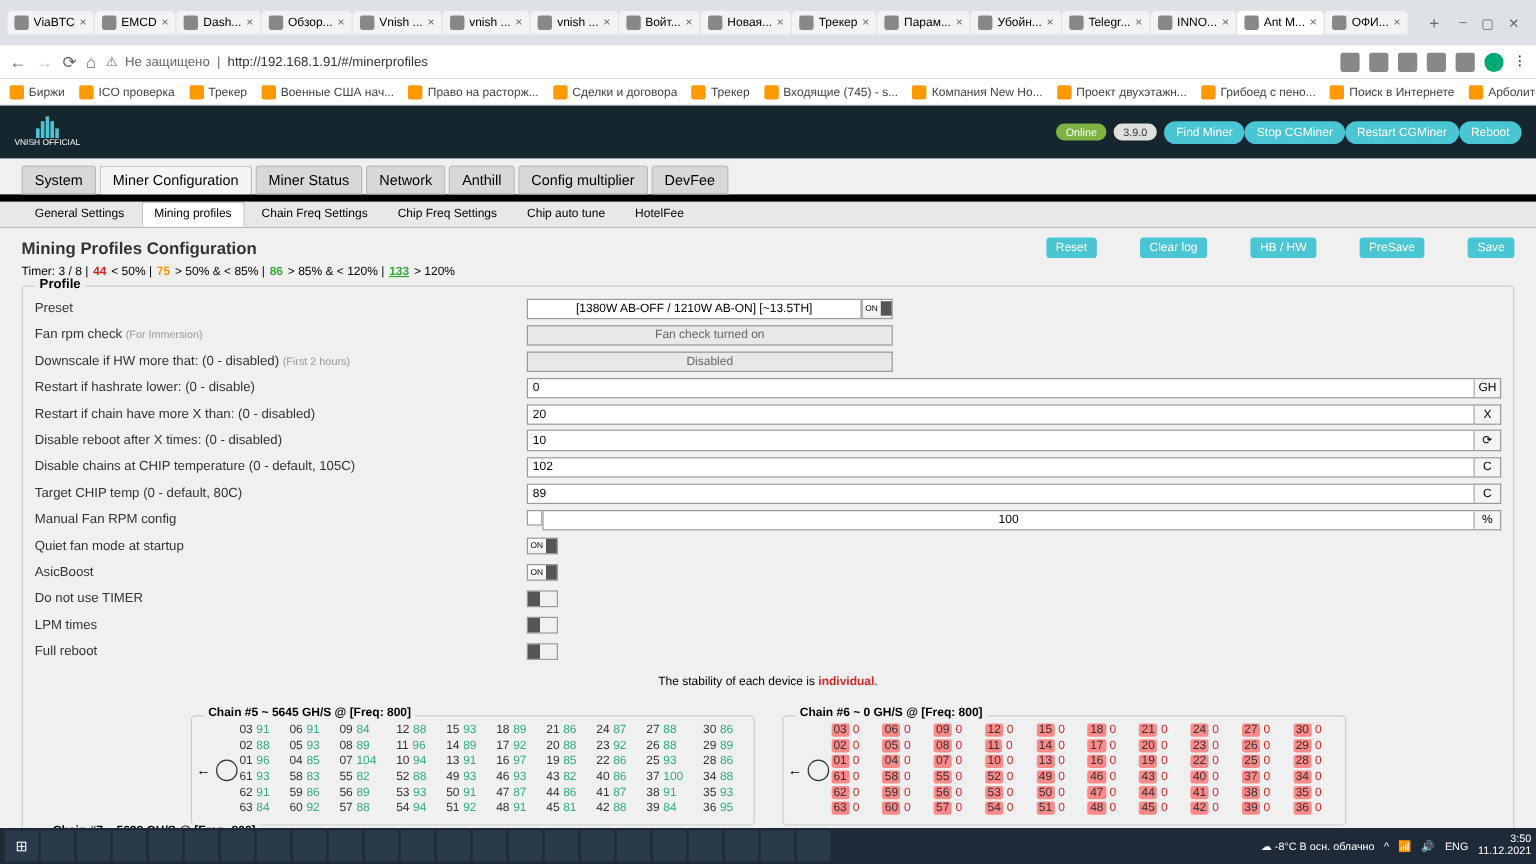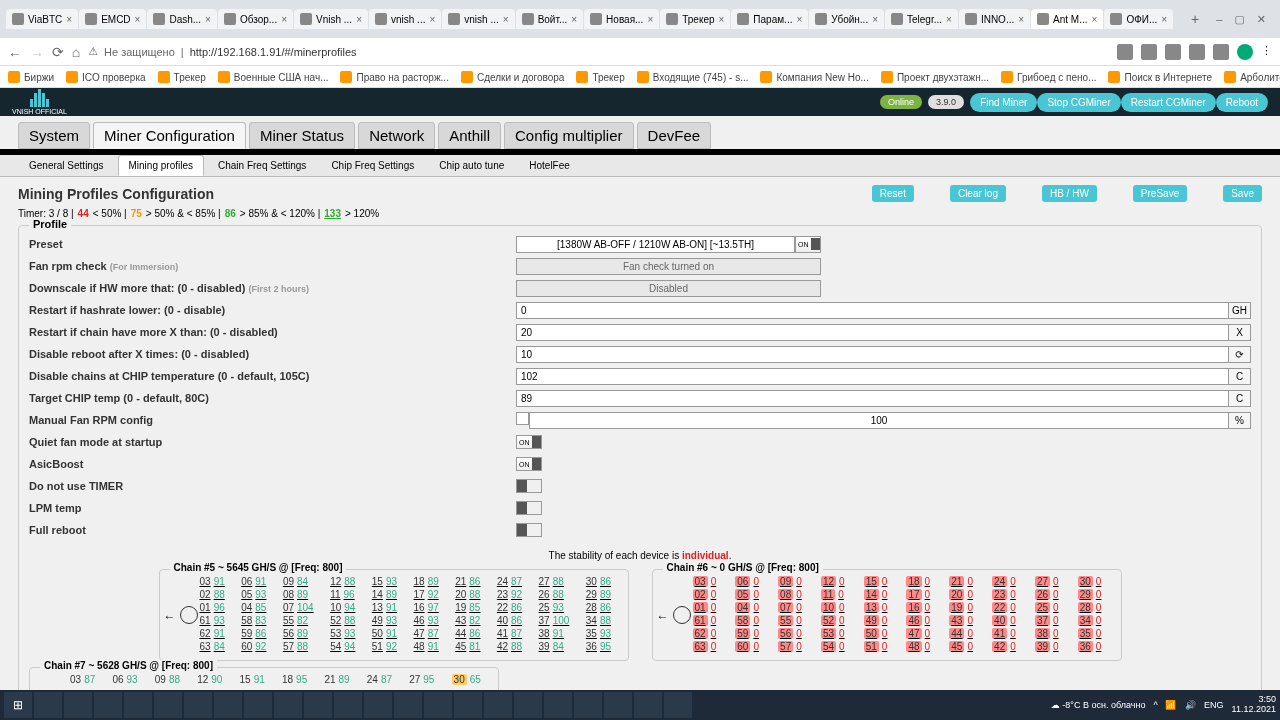--- a/index.html
+++ b/index.html
@@ -20,33 +20,33 @@
 .url-bar { flex: 1; display: flex; align-items: center; gap: 6px; font-size: 11px; color: #666; }
 .url-text { color: #333; }
 .ext-icons { display: flex; gap: 8px; }
 .ext-icon { width: 16px; height: 16px; background: #888; border-radius: 2px; }
 
 .bookmarks { background: #fff; height: 22px; display: flex; align-items: center; padding: 0 8px; gap: 12px; font-size: 10px; border-bottom: 1px solid #ddd; overflow: hidden; }
 .bookmark { display: flex; align-items: flex-end; gap: 4px; color: #444; white-space: nowrap; }
 .bm-icon { width: 12px; height: 12px; background: #f90; border-radius: 2px; flex-shrink: 0; }
 
 
-.app-header { background: #16262e; height: 28px; display: flex; align-items: center; padding: 0 12px; }
+.app-header { background: #16262e; height: 44px; display: flex; align-items: center; padding: 0 12px; }
 .logo { display: flex; flex-direction: column; align-items: center; }
 .logo-bars { display: flex; gap: 1px; align-items: flex-end; }
 .logo-bar { width: 3px; background: #4ac5d4; }
 .logo-text { color: #fff; font-size: 7px; margin-top: 1px; }
 .header-right { margin-left: auto; display: flex; align-items: center; gap: 6px; }
 .badge-online { background: #7cb342; color: #fff; padding: 2px 8px; border-radius: 8px; font-size: 9px; }
 .badge-ver { background: #e0e0e0; color: #333; padding: 2px 8px; border-radius: 8px; font-size: 9px; }
 .hdr-btn { background: #4ac5d4; color: #fff; padding: 4px 10px; border-radius: 10px; font-size: 10px; border: none; }
 
 
 .main-tabs { display: flex; gap: 3px; padding: 6px 18px 0; }
-.main-tab { background: #d8d8d8; border: 1px solid #bbb; padding: 4px 10px; font-size: 15px; border-radius: 3px 3px 0 0; }
+.main-tab { background: #d8d8d8; border: 1px solid #bbb; padding: 4px 10px; font-size: 12px; border-radius: 3px 3px 0 0; }
 .main-tab.active { background: #f5f5f5; border-bottom-color: #f5f5f5; }
 .sub-tabs { display: flex; gap: 3px; padding: 0 18px; background: #e8e8e8; border-top: 6px solid #000000; border-bottom: 1px solid #bbb; }
 .sub-tab { padding: 4px 10px; font-size: 10px; border: 1px solid transparent; }
 .sub-tab.active { background: #fff; border: 1px solid #bbb; border-bottom-color: #fff; border-radius: 3px 3px 0 0; }
 
 
 .content { padding: 8px 18px; }
 .page-title { font-size: 14px; font-weight: bold; color: #333; }
 .title-row { display: flex; align-items: center; }
 .title-buttons { margin-left: auto; display: flex; gap: 4px; }
@@ -55,41 +55,41 @@
 .timer-row { font-size: 10px; margin-top: 6px; display: flex; gap: 4px; align-items: center; }
 .timer-row .red { color: #d22; font-weight: bold; }
 .timer-row .orange { color: #e90; font-weight: bold; }
 .timer-row .green { color: #3a3; font-weight: bold; }
 .timer-row u { text-decoration: underline; }
 
 .profile-box { border: 1px solid #ccc; border-radius: 4px; margin-top: 6px; padding: 6px 10px 10px; position: relative; }
 .box-legend { position: absolute; top: -8px; left: 10px; background: #f0f0f0; padding: 0 4px; font-size: 11px; font-weight: bold; }
 
 .form-row { display: flex; align-items: center; height: 20px; margin-top: 2px; }
-.form-label { width: 487px; font-size: 11px; color: #333; font-weight: bold; }
+.form-label { width: 410px; font-size: 11px; color: #333; }
 .form-label .hint { color: #999; font-size: 9px; }
 .form-control { flex: 0 0 305px; display: flex; }
 .dropdown { flex: 1; border: 1px solid #999; background: #fff; text-align: center; font-size: 10px; padding: 2px; }
 .toggle { width: 26px; border: 1px solid #999; display: flex; align-items: center; font-size: 7px; }
 .toggle-on { background: linear-gradient(#fff,#eee); }
 .toggle-on::before { content:"ON"; padding: 0 2px; }
 .toggle-knob { width: 10px; height: 12px; background: #555; }
 .disabled-bar { flex: 1; border: 1px solid #999; background: #e8e8e8; text-align: center; font-size: 10px; padding: 2px; color: #666; }
 .input-unit { display: flex; flex: 1; }
 .input-unit input { flex: 1; border: 1px solid #999; padding: 2px 4px; font-size: 10px; }
 .unit { width: 22px; border: 1px solid #999; border-left: none; text-align: center; font-size: 10px; padding: 2px; background: #f5f5f5; }
 .checkbox { width: 13px; height: 13px; border: 1px solid #999; background: #fff; }
 .checkbox.with-input { margin-right: 0; }
 .toggle-small { width: 26px; height: 14px; border: 1px solid #999; display: flex; align-items: center; font-size: 7px; }
 
 .stability { text-align: center; font-size: 10px; margin-top: 10px; }
 .stability b { color: #d22; }
 
 
-.chains { display: flex; gap: 23px; margin-top: 8px; justify-content: center; text-decoration: underline; }
+.chains { display: flex; gap: 23px; margin-top: 22px; justify-content: center; }
 .chain-box { border: 1px solid #ccc; padding: 6px 10px 8px; border-radius: 4px; position: relative; }
 .chain-legend { position: absolute; top: -8px; left: 10px; background: #f0f0f0; padding: 0 4px; font-size: 10px; font-weight: bold; }
 .chip-grid { display: grid; grid-template-columns: repeat(10, auto); gap: 2px 10px; font-size: 10px; margin-left: 30px; }
 .chip { display: flex; gap: 3px; }
 .chip-n { color: #333; }
 .chip-v { color: #3a8; }
 .chip-v.zero { color: #d22; }
 .chip-n.bad { background: #f88; padding: 0 2px; border-radius: 2px; }
 .chip-n.warn { background: #fc6; padding: 0 2px; border-radius: 2px; }
 .chain-nav { position: absolute; left: 4px; top: 50%; transform: translateY(-50%); display: flex; flex-direction: row; gap: 4px; align-items: center; }
@@ -428,21 +428,21 @@
     <div class="form-row">
       <div class="form-label">Do not use TIMER</div>
       <div class="form-control">
           <div class="toggle-small">
             <div class="toggle-knob"></div>
           </div>
         </div>
     </div>
 
     <div class="form-row">
-      <div class="form-label">LPM temp</div>
+      <div class="form-label">LPM times</div>
       <div class="form-control">
           <div class="toggle-small">
             <div class="toggle-knob"></div>
           </div>
         </div>
     </div>
 
     <div class="form-row">
       <div class="form-label">Full reboot</div>
       <div class="form-control">

